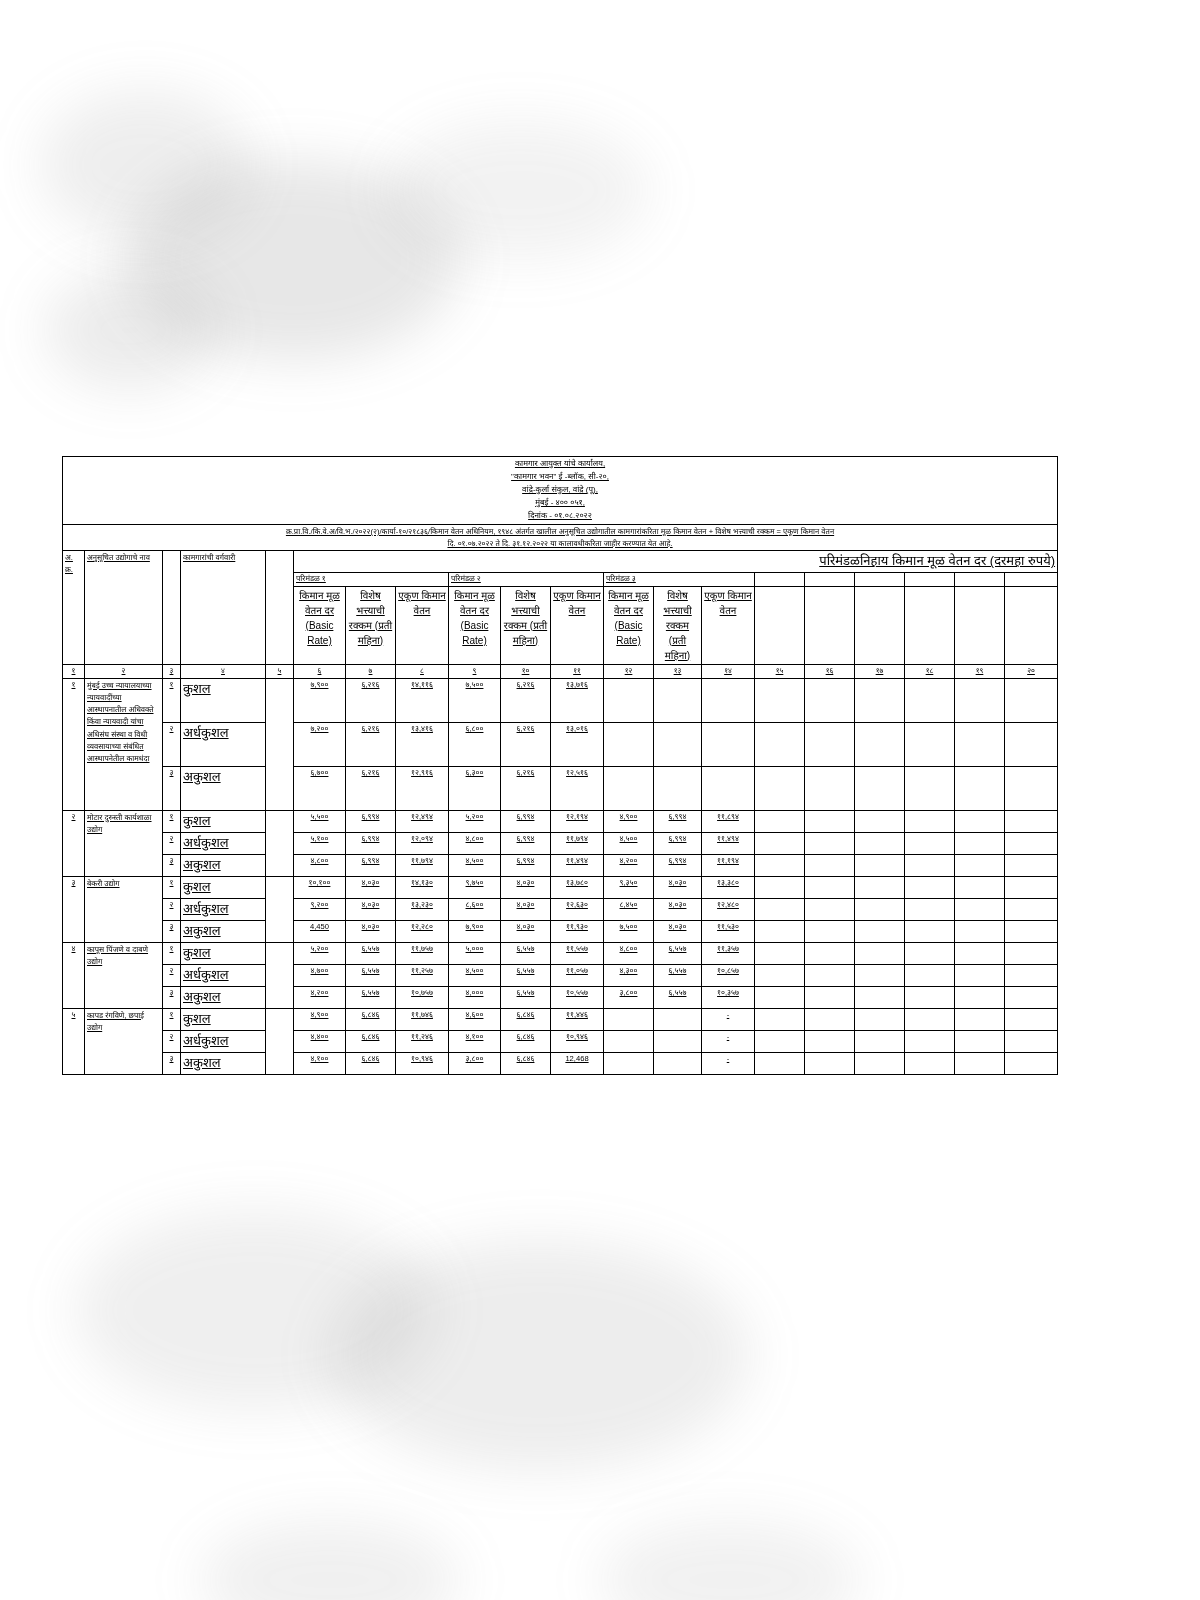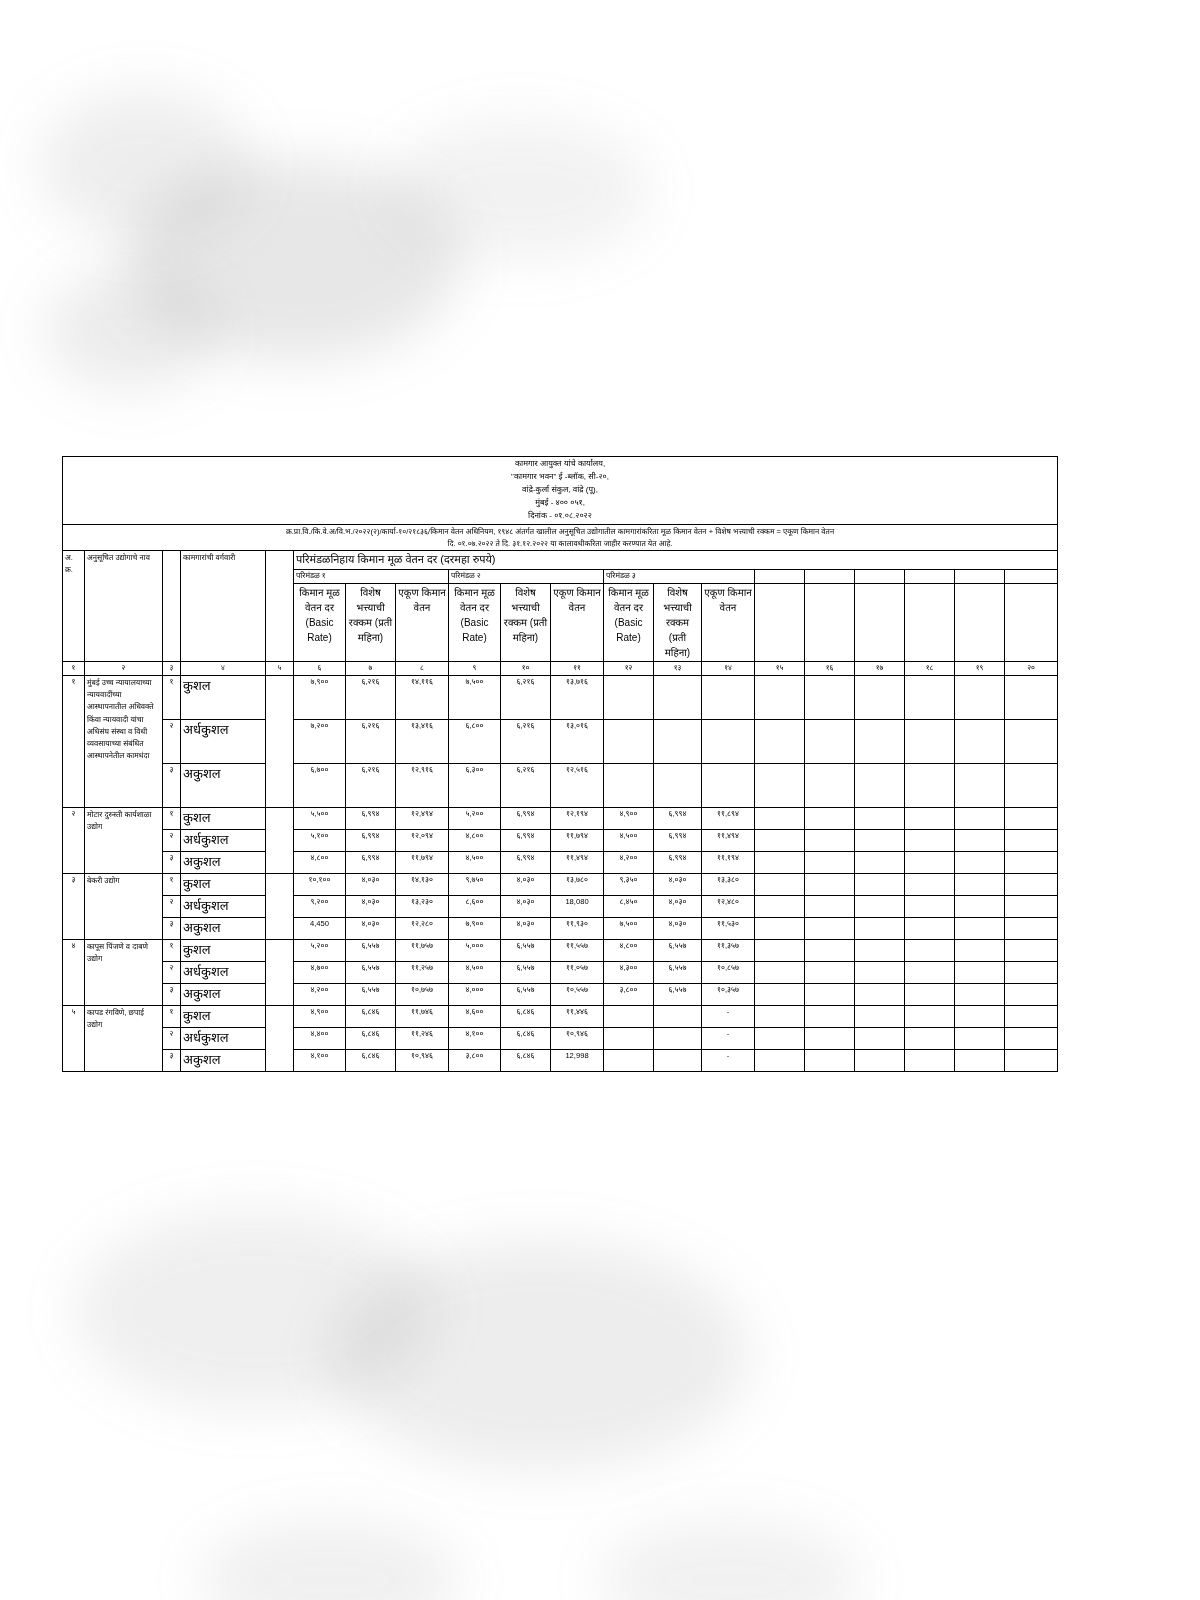--- a/index.html
+++ b/index.html
@@ -31,20 +31,21 @@
   .smudge-f { left: 330px; top: 1240px; width: 420px; height: 230px; background: rgba(115,115,115,0.13); }
   .smudge-g { left: 200px; top: 1520px; width: 260px; height: 120px; background: rgba(120,120,120,0.11); }
   .smudge-h { left: 600px; top: 1520px; width: 260px; height: 120px; background: rgba(120,120,120,0.10); }
 
   
   .doc-sheet {
     position: absolute;
     left: 62px;
     top: 456px;
     width: 985px;
+    text-decoration: underline;
   }
 
   table.wage-table {
     border-collapse: collapse;
     width: 100%;
     table-layout: fixed;
     font-size: 7.6px;
     line-height: 1.42;
     color: #000;
   }
@@ -79,23 +80,23 @@
     line-height: 1.5;
   }
   .hdr-cell-left {
     text-align: left;
     vertical-align: top;
     font-size: 7.6px;
     line-height: 1.5;
     padding-left: 3px;
   }
   .hdr-span {
-    text-align: left;
+    text-align: right;
     vertical-align: middle;
-    font-size: 11px;
+    font-size: 13px;
   }
   .hdr-zone {
     text-align: left;
     vertical-align: middle;
     font-size: 7.6px;
   }
   .colnum {
     text-align: center;
     vertical-align: middle;
     font-size: 7.4px;
@@ -398,21 +399,21 @@
         <td class="num"></td>
       </tr>
       <tr class="row-normal">
         <td class="sr-mid">२</td>
         <td class="cat-label">अर्धकुशल</td>
         <td class="num">९,२००</td>
         <td class="num">४,०३०</td>
         <td class="num">१३,२३०</td>
         <td class="num">८,६००</td>
         <td class="num">४,०३०</td>
-        <td class="num">18,080</td>
+        <td class="num">१२,६३०</td>
         <td class="num">८,४५०</td>
         <td class="num">४,०३०</td>
         <td class="num">१२,४८०</td>
         <td class="num"></td>
         <td class="num"></td>
         <td class="num"></td>
         <td class="num"></td>
         <td class="num"></td>
         <td class="num"></td>
       </tr>
@@ -539,21 +540,21 @@
         <td class="num"></td>
       </tr>
       <tr class="row-normal">
         <td class="sr-mid">३</td>
         <td class="cat-label">अकुशल</td>
         <td class="num">४,१००</td>
         <td class="num">६,८४६</td>
         <td class="num">१०,९४६</td>
         <td class="num">३,८००</td>
         <td class="num">६,८४६</td>
-        <td class="num">12,998</td>
+        <td class="num">12,468</td>
         <td class="num"></td>
         <td class="num"></td>
         <td class="num">-</td>
         <td class="num"></td>
         <td class="num"></td>
         <td class="num"></td>
         <td class="num"></td>
         <td class="num"></td>
         <td class="num"></td>
       </tr>

